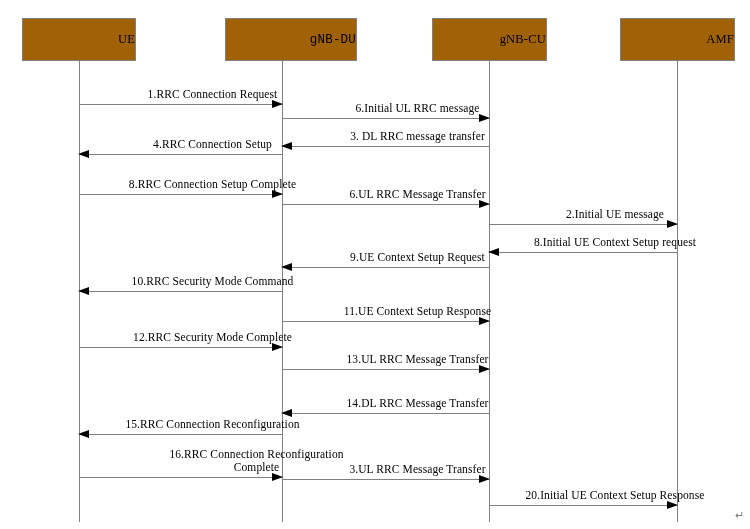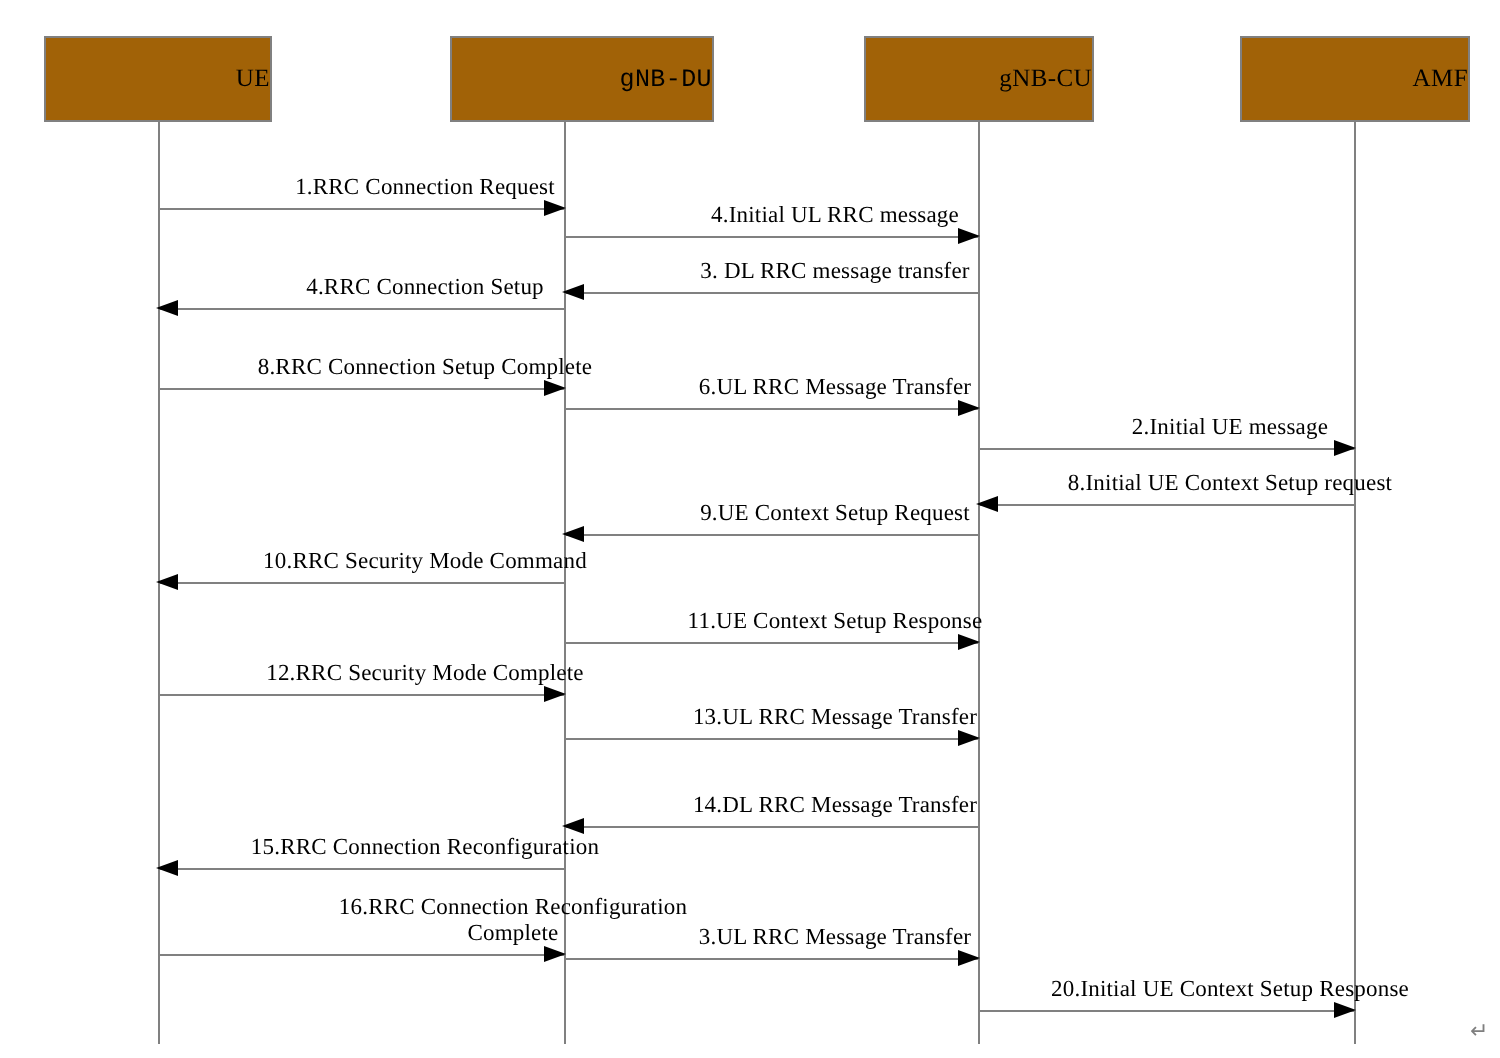--- a/index.html
+++ b/index.html
@@ -110,21 +110,21 @@
       <span>AMF</span>
     </div>
     <div class="msg" style="left: 79px; top: 104px; width: 203px;">
       <div class="msg-line"></div>
       <div class="msg-head right"></div>
       <div class="msg-label above1">1.RRC Connection Request</div>
     </div>
     <div class="msg" style="left: 282px; top: 118px; width: 207px;">
       <div class="msg-line"></div>
       <div class="msg-head right"></div>
-      <div class="msg-label above1">4.Initial UL RRC message</div>
+      <div class="msg-label above1">6.Initial UL RRC message</div>
     </div>
     <div class="msg" style="left: 282px; top: 146px; width: 207px;">
       <div class="msg-line"></div>
       <div class="msg-head left"></div>
       <div class="msg-label above1">3. DL RRC message transfer</div>
     </div>
     <div class="msg" style="left: 79px; top: 154px; width: 203px;">
       <div class="msg-line"></div>
       <div class="msg-head left"></div>
       <div class="msg-label above1">4.RRC Connection Setup</div>

